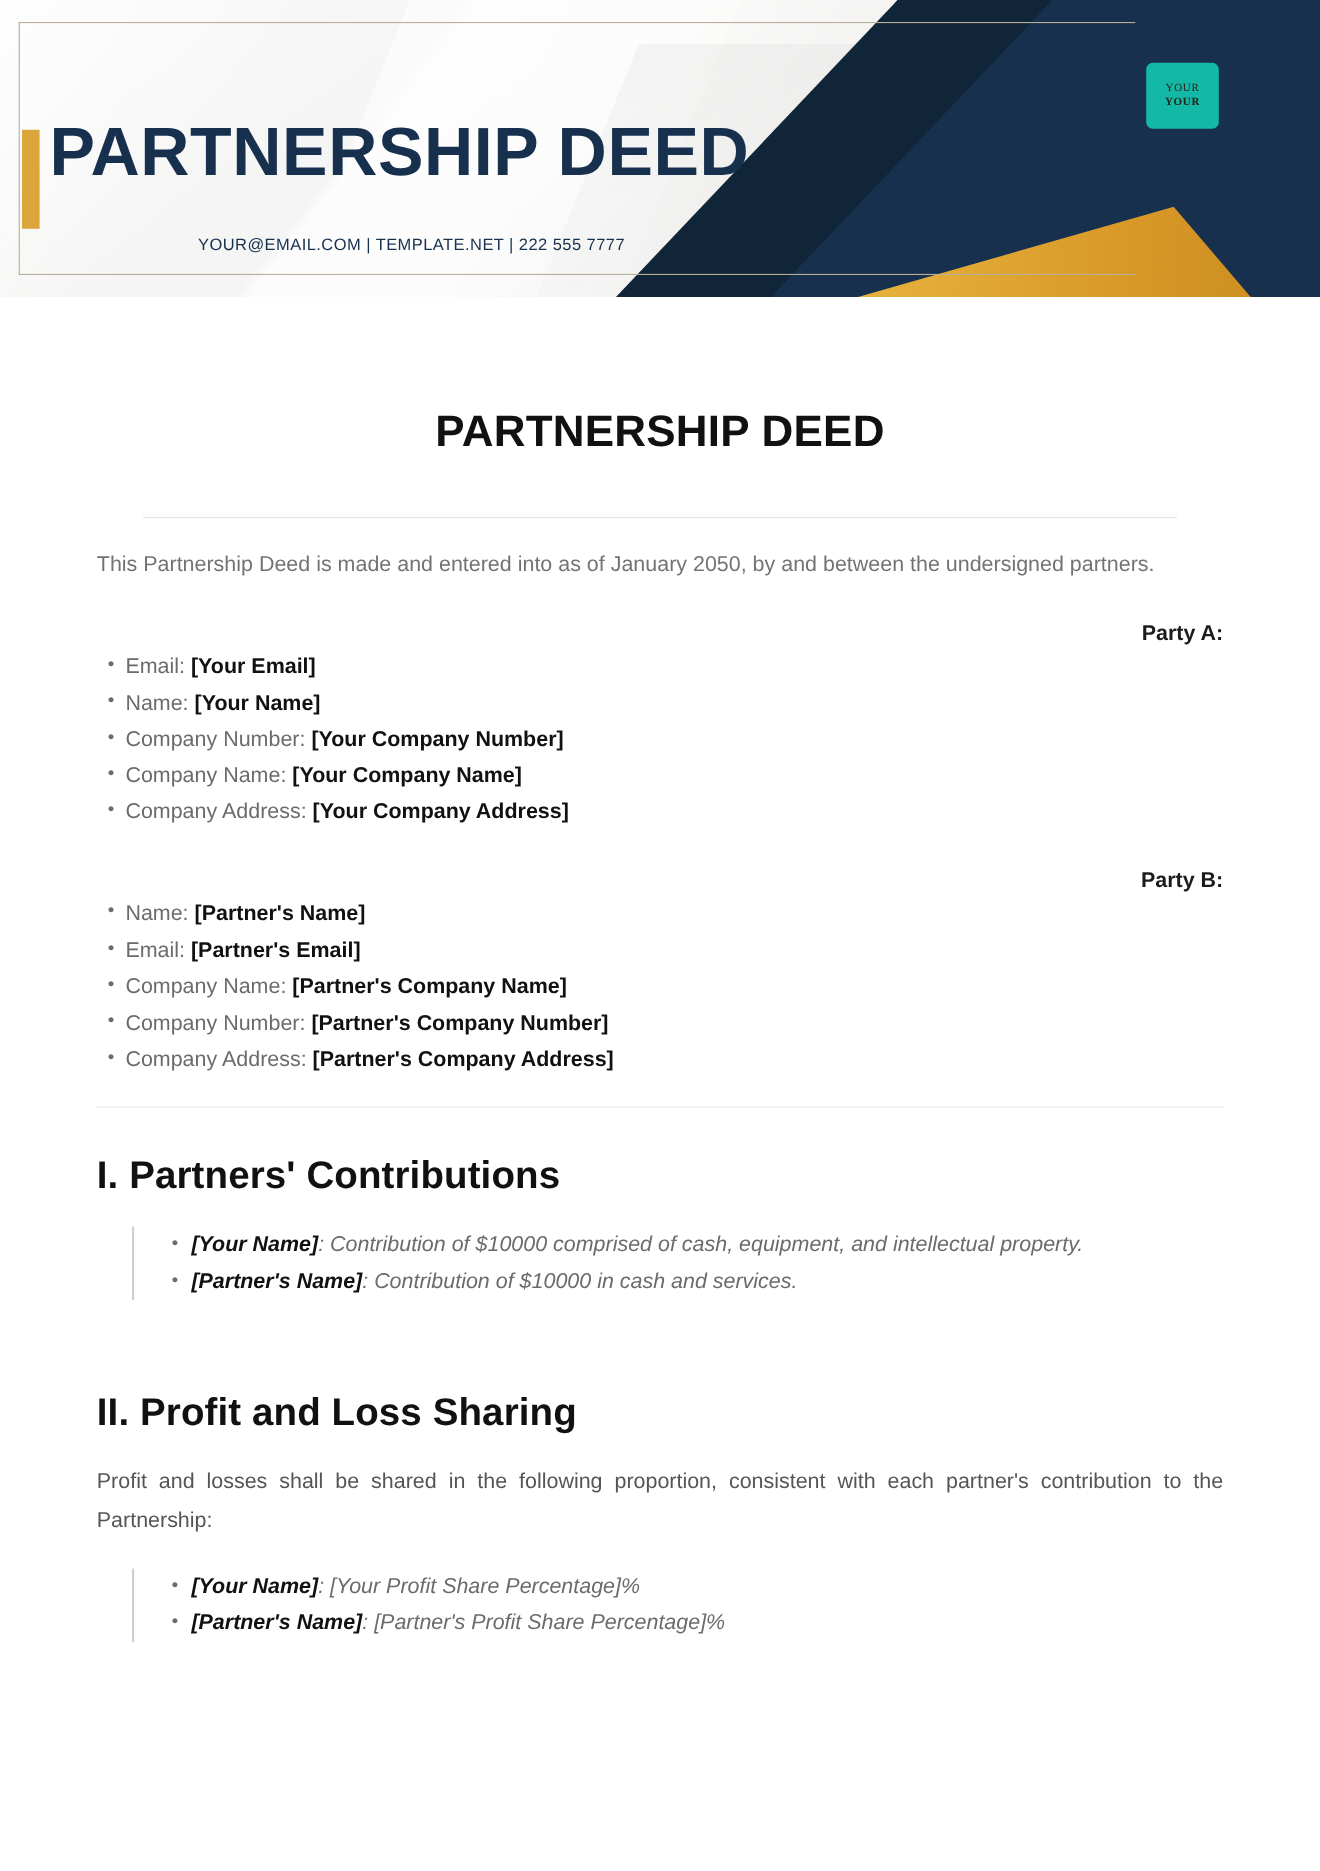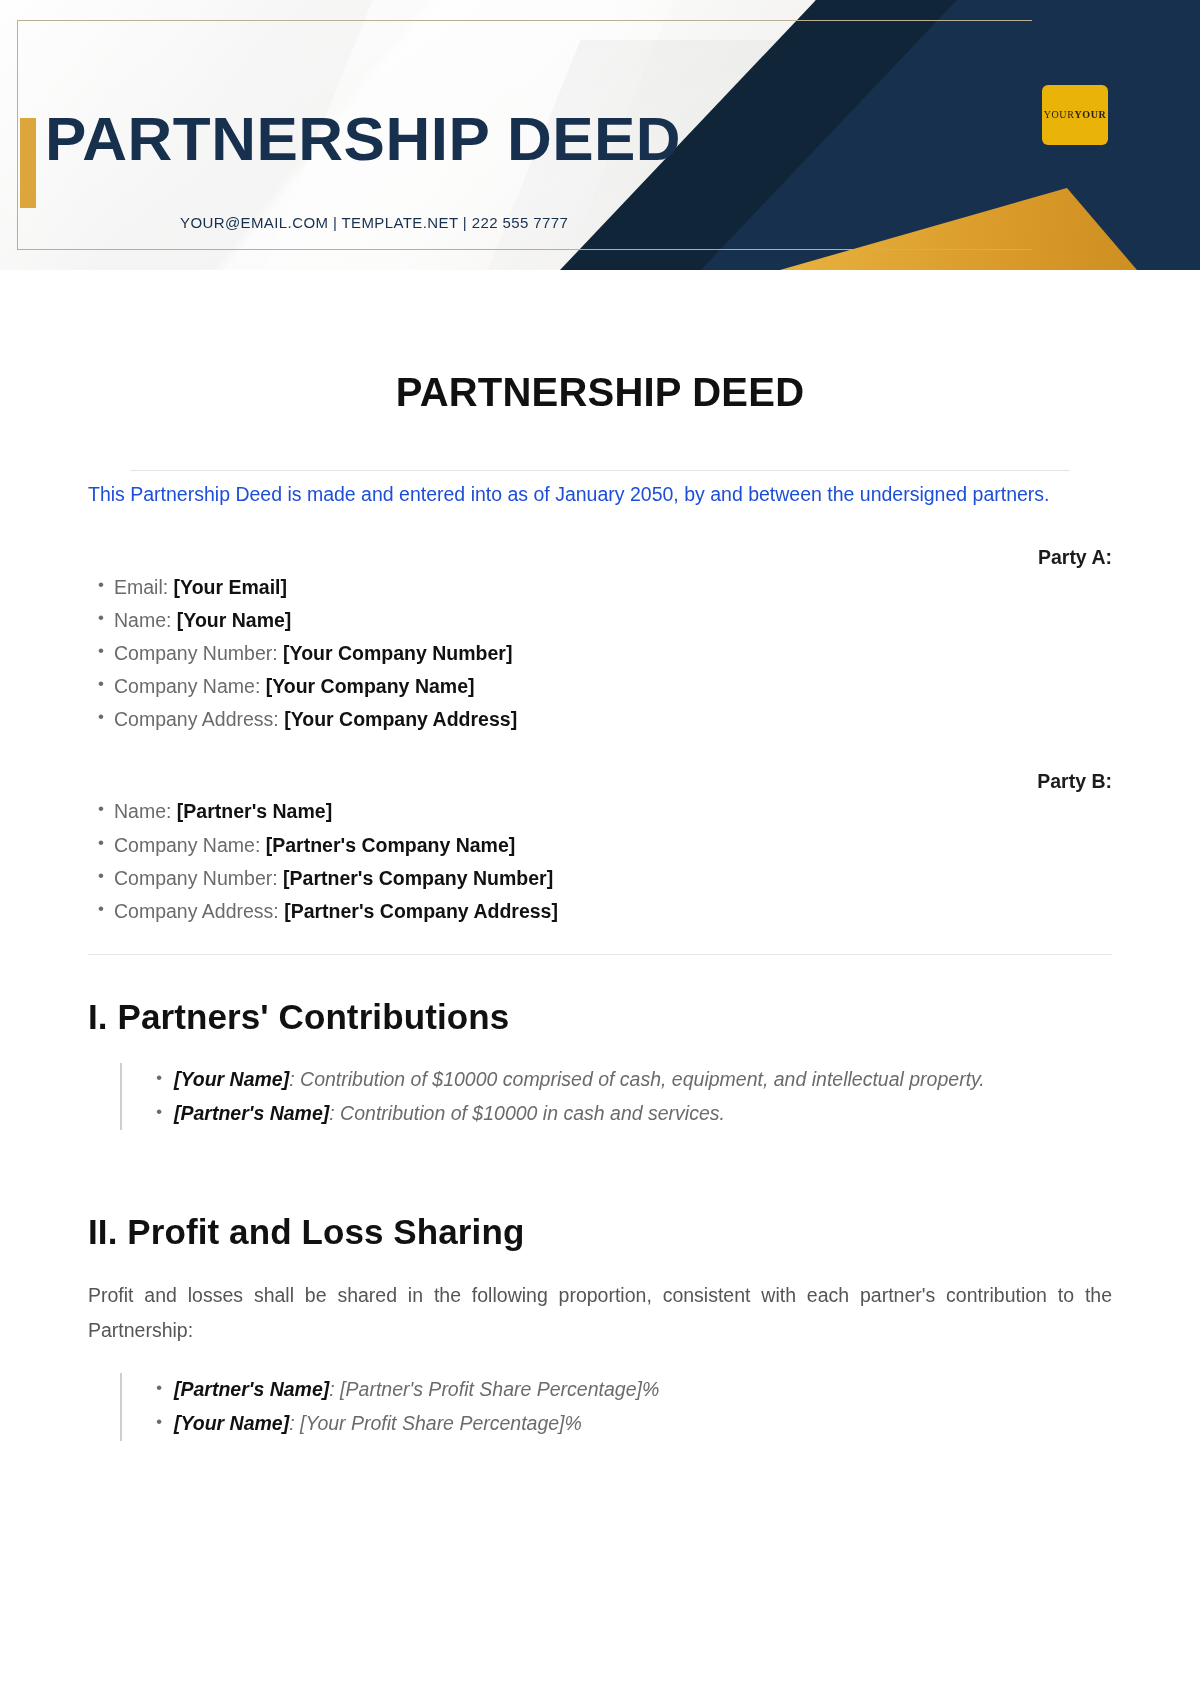--- a/index.html
+++ b/index.html
@@ -112,28 +112,27 @@
     font-size: 15px;
     font-weight: normal;
     letter-spacing: 0.4px;
     color: #17304e;
     white-space: nowrap;
   }
   .logo-box {
     position: absolute;
     right: 92px; top: 57px;
     width: 66px; height: 60px;
-    background: #eab308;
+    background: #14b8a6;
     border-radius: 6px;
     display: flex;
-    flex-direction: row;
+    flex-direction: column;
     align-items: center;
     justify-content: center;
     line-height: 1.25;
-    margin-top: 28px;
   }
   .logo-line {
     font-family: "Liberation Serif", serif;
     font-size: 10px;
     color: #2a2118;
     letter-spacing: 0.6px;
   }
   .logo-line.strong { font-weight: bold; }
 
   
@@ -157,23 +156,23 @@
     margin: 56px 42px 0 42px;
   }
   .rule-wide {
     height: 1px;
     background: #e8e8e8;
     margin: 26px 0 0 0;
   }
   .intro {
     font-size: 19.5px;
     line-height: 1.78;
-    color: #1d4ed8;
+    color: #737373;
     text-align: justify;
-    margin: 6px 0 0 0;
+    margin: 25px 0 0 0;
   }
   .party-head {
     font-size: 19.5px;
     font-weight: bold;
     color: #1c1c1c;
     margin: 34px 0 0 0;
     text-align: right;
   }
   ul.plain {
     list-style: none;
@@ -276,20 +275,21 @@
     <li><span>Email:</span> <b>[Your Email]</b></li>
     <li><span>Name:</span> <b>[Your Name]</b></li>
     <li><span>Company Number:</span> <b>[Your Company Number]</b></li>
     <li><span>Company Name:</span> <b>[Your Company Name]</b></li>
     <li><span>Company Address:</span> <b>[Your Company Address]</b></li>
   </ul>
 
   <div class="party-head">Party B:</div>
   <ul class="plain">
     <li><span>Name:</span> <b>[Partner's Name]</b></li>
+    <li><span>Email:</span> <b>[Partner's Email]</b></li>
     <li><span>Company Name:</span> <b>[Partner's Company Name]</b></li>
     <li><span>Company Number:</span> <b>[Partner's Company Number]</b></li>
     <li><span>Company Address:</span> <b>[Partner's Company Address]</b></li>
   </ul>
 
   <div class="rule-wide"></div>
 
   <h2 class="section">I. Partners' Contributions</h2>
   <div class="quote">
     <ul class="quote-list">
@@ -297,18 +297,18 @@
       <li><b>[Partner's Name]</b><span>: Contribution of $10000 in cash and services.</span></li>
     </ul>
   </div>
 
   <div class="spacer-lg"></div>
 
   <h2 class="section">II. Profit and Loss Sharing</h2>
   <p class="body-text">Profit and losses shall be shared in the following proportion, consistent with each partner's contribution to the Partnership:</p>
   <div class="quote">
     <ul class="quote-list">
+      <li><b>[Your Name]</b><span>: [Your Profit Share Percentage]%</span></li>
       <li><b>[Partner's Name]</b><span>: [Partner's Profit Share Percentage]%</span></li>
-      <li><b>[Your Name]</b><span>: [Your Profit Share Percentage]%</span></li>
     </ul>
   </div>
 
 </div>
 
 </body></html>

